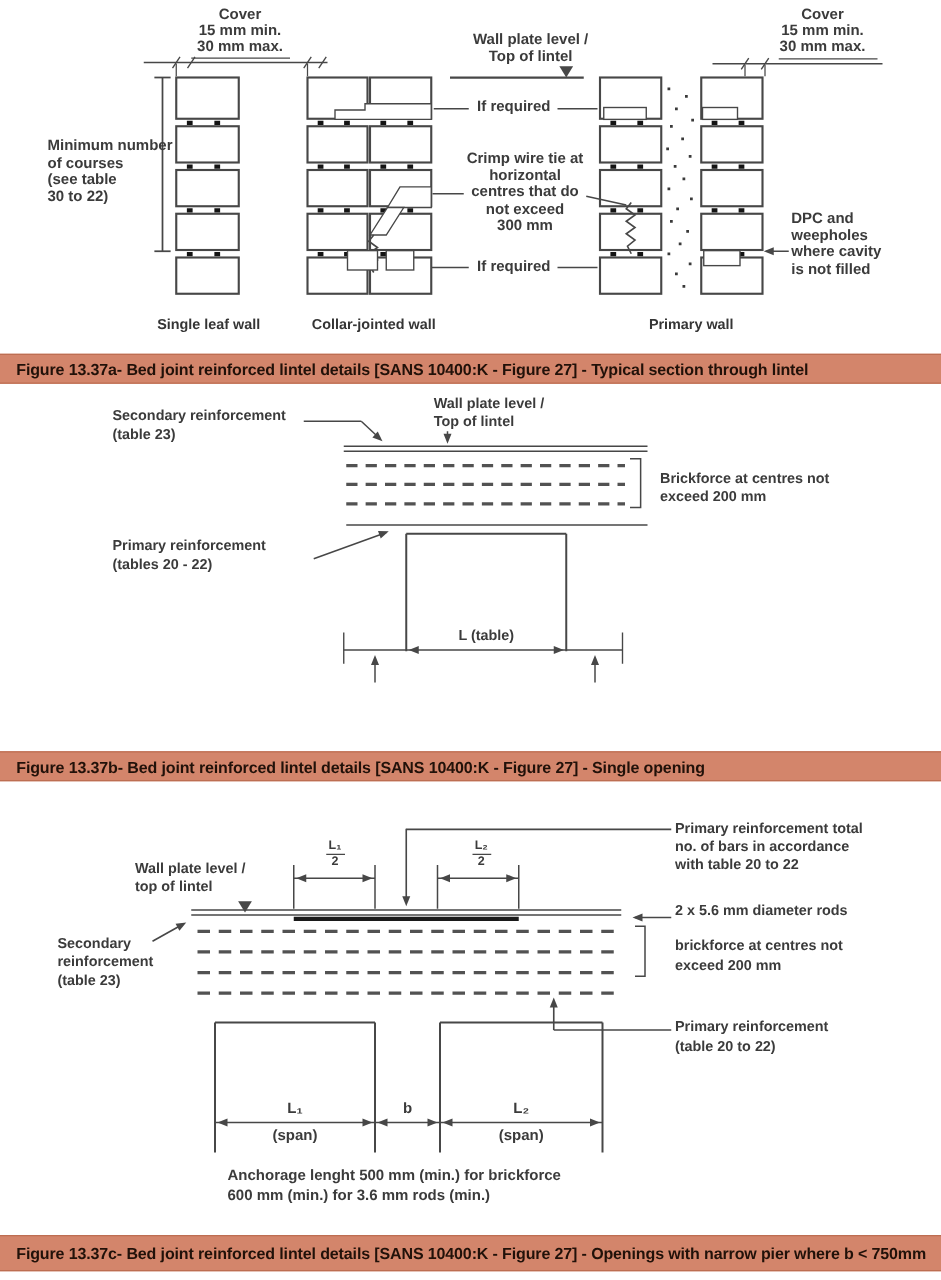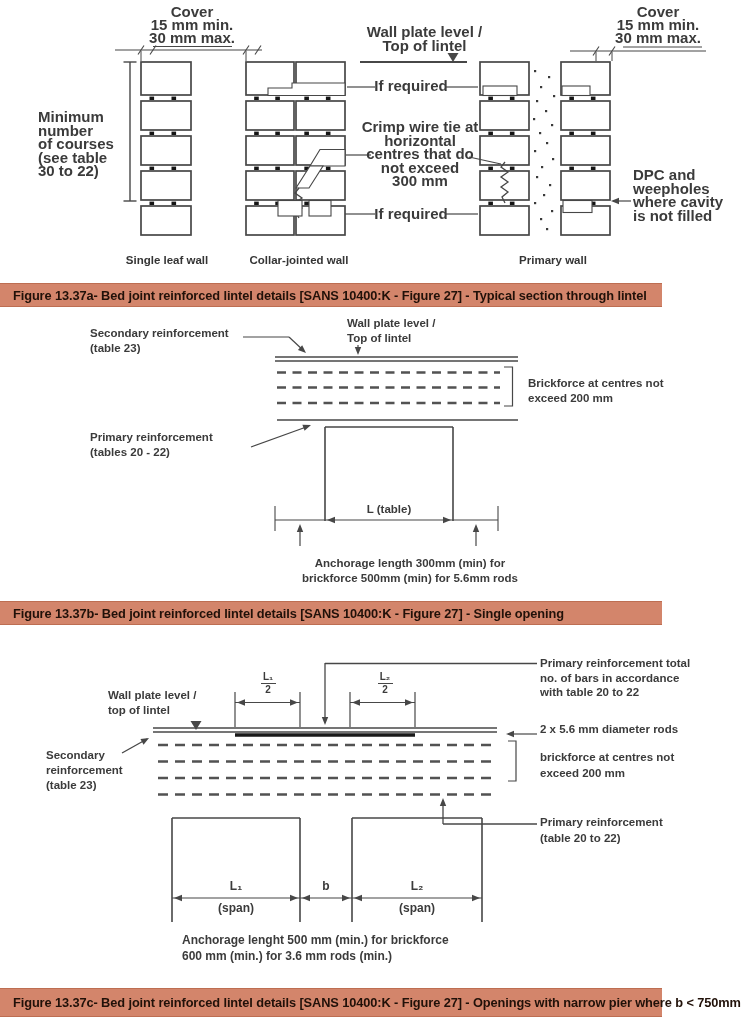--- a/index.html
+++ b/index.html
@@ -1,26 +1,26 @@
 <!DOCTYPE html>
 <html><head>
 <meta charset="utf-8">
 <style>
   html,body{margin:0;padding:0;background:#ffffff;}
   #page{position:relative;width:753px;height:1024px;background:#ffffff;overflow:hidden;
         font-family:"Liberation Sans","DejaVu Sans",sans-serif;}
   #linework{position:absolute;left:0;top:0;}
   .lbl{position:absolute;color:#3b3b3b;white-space:pre-line;
        font-family:"Liberation Sans","DejaVu Sans",sans-serif;font-weight:bold;}
-  .s{font-size:15px;line-height:13px;}
+  .s{font-size:12px;line-height:13px;}
   .m{font-size:11.5px;line-height:14.5px;}
   .bg{font-size:12px;line-height:15.5px;}
   .wallname{font-size:11.5px;line-height:14px;color:#353535;}
   .ctr{text-align:center;}
-  .caption{position:absolute;left:0;width:662px;background:#d3856b;border-top:1px solid #bd6e52;
+  .caption{position:absolute;left:0;width:753px;background:#d3856b;border-top:1px solid #bd6e52;
            border-bottom:1px solid #bd6e52;box-sizing:border-box;display:flex;align-items:center;}
   .caption span{color:#211109;font-size:12.8px;font-weight:bold;letter-spacing:-0.1px;
                 padding-left:13px;white-space:nowrap;}
   .frac{position:absolute;text-align:center;color:#3b3b3b;
         font-family:"Liberation Sans","DejaVu Sans",sans-serif;font-weight:bold;
         font-size:10px;line-height:12px;}
   .frac .den{border-top:1.4px solid #474747;width:15px;margin:0 auto;}
 </style>
 </head>
 <body>
@@ -259,22 +259,20 @@
 
   <div class="lbl m" style="left:90px;top:326px;width:180px">Secondary reinforcement
 (table 23)</div>
   <div class="lbl m" style="left:347px;top:316px;width:115px">Wall plate level /
 Top of lintel</div>
   <div class="lbl m" style="left:528px;top:376px;width:185px">Brickforce at centres not
 exceed 200 mm</div>
   <div class="lbl m" style="left:90px;top:430px;width:170px">Primary reinforcement
 (tables 20 - 22)</div>
   <div class="lbl m ctr" style="left:339px;top:502px;width:100px">L (table)</div>
-  <div class="lbl m ctr" style="left:285px;top:556px;width:250px">Anchorage length 300mm (min) for
-brickforce 500mm (min) for 5.6mm rods</div>
 
   <div class="caption" style="top:601px;height:24px">
     <span>Figure 13.37b- Bed joint reinforced lintel details [SANS 10400:K - Figure 27] - Single opening</span>
   </div>
 
   <div class="lbl m" style="left:540px;top:656px;width:200px">Primary reinforcement total
 no. of bars in accordance
 with table 20 to 22</div>
   <div class="lbl m" style="left:108px;top:688px;width:115px">Wall plate level /
 top of lintel</div>

